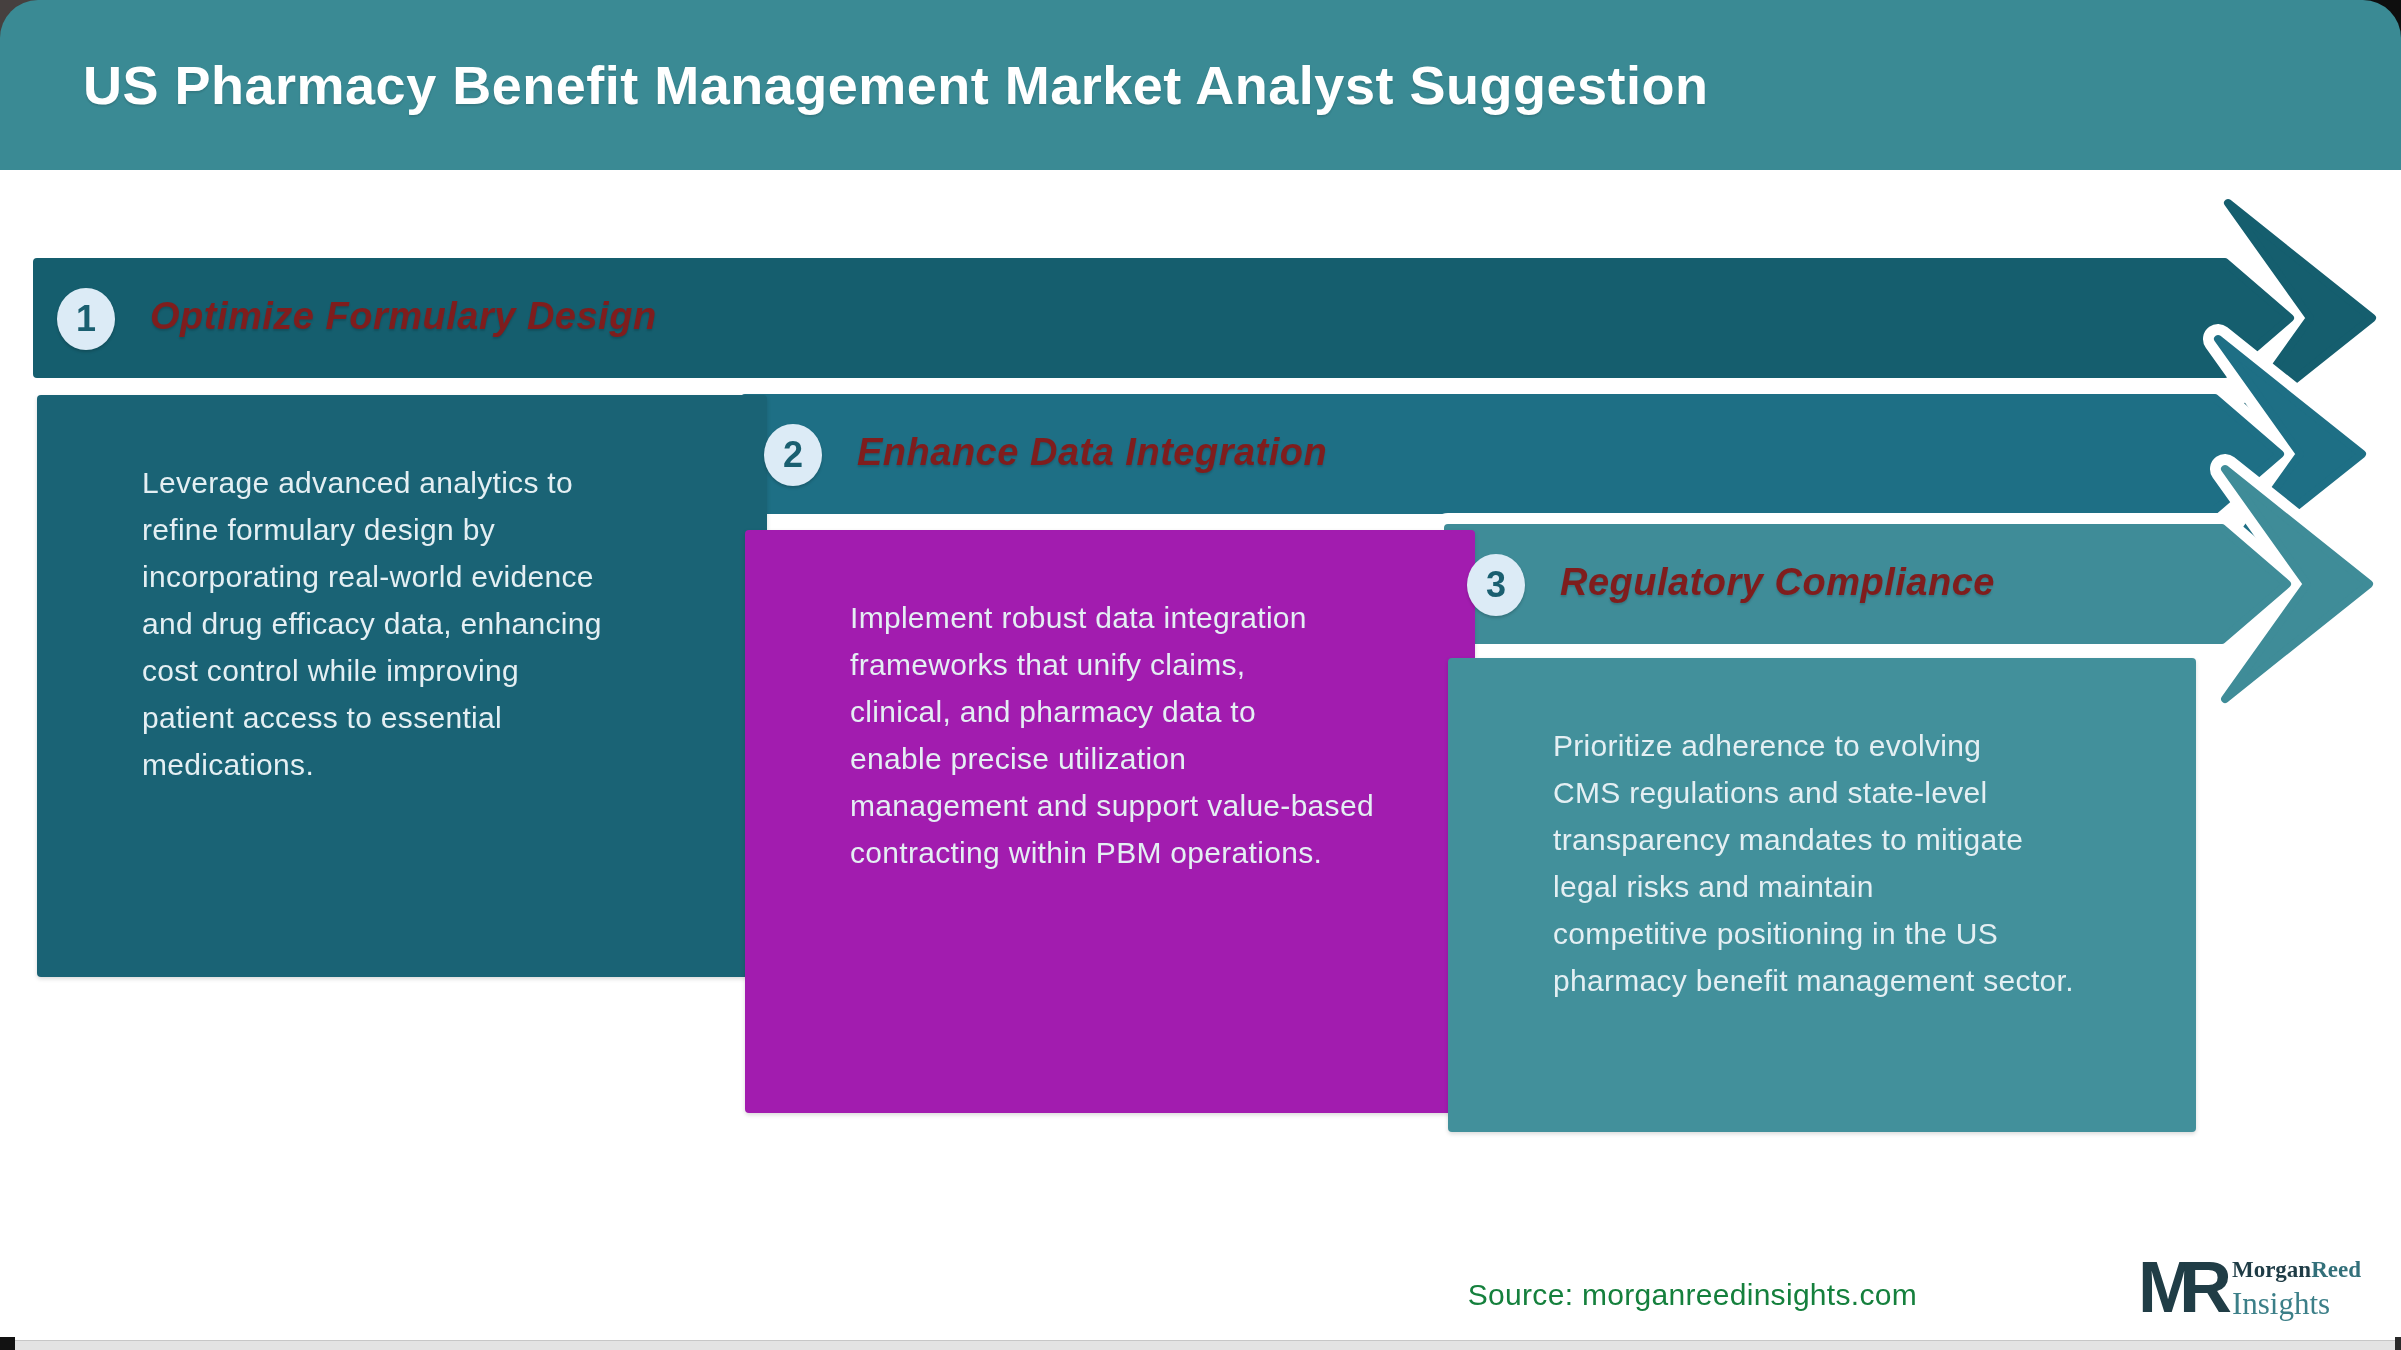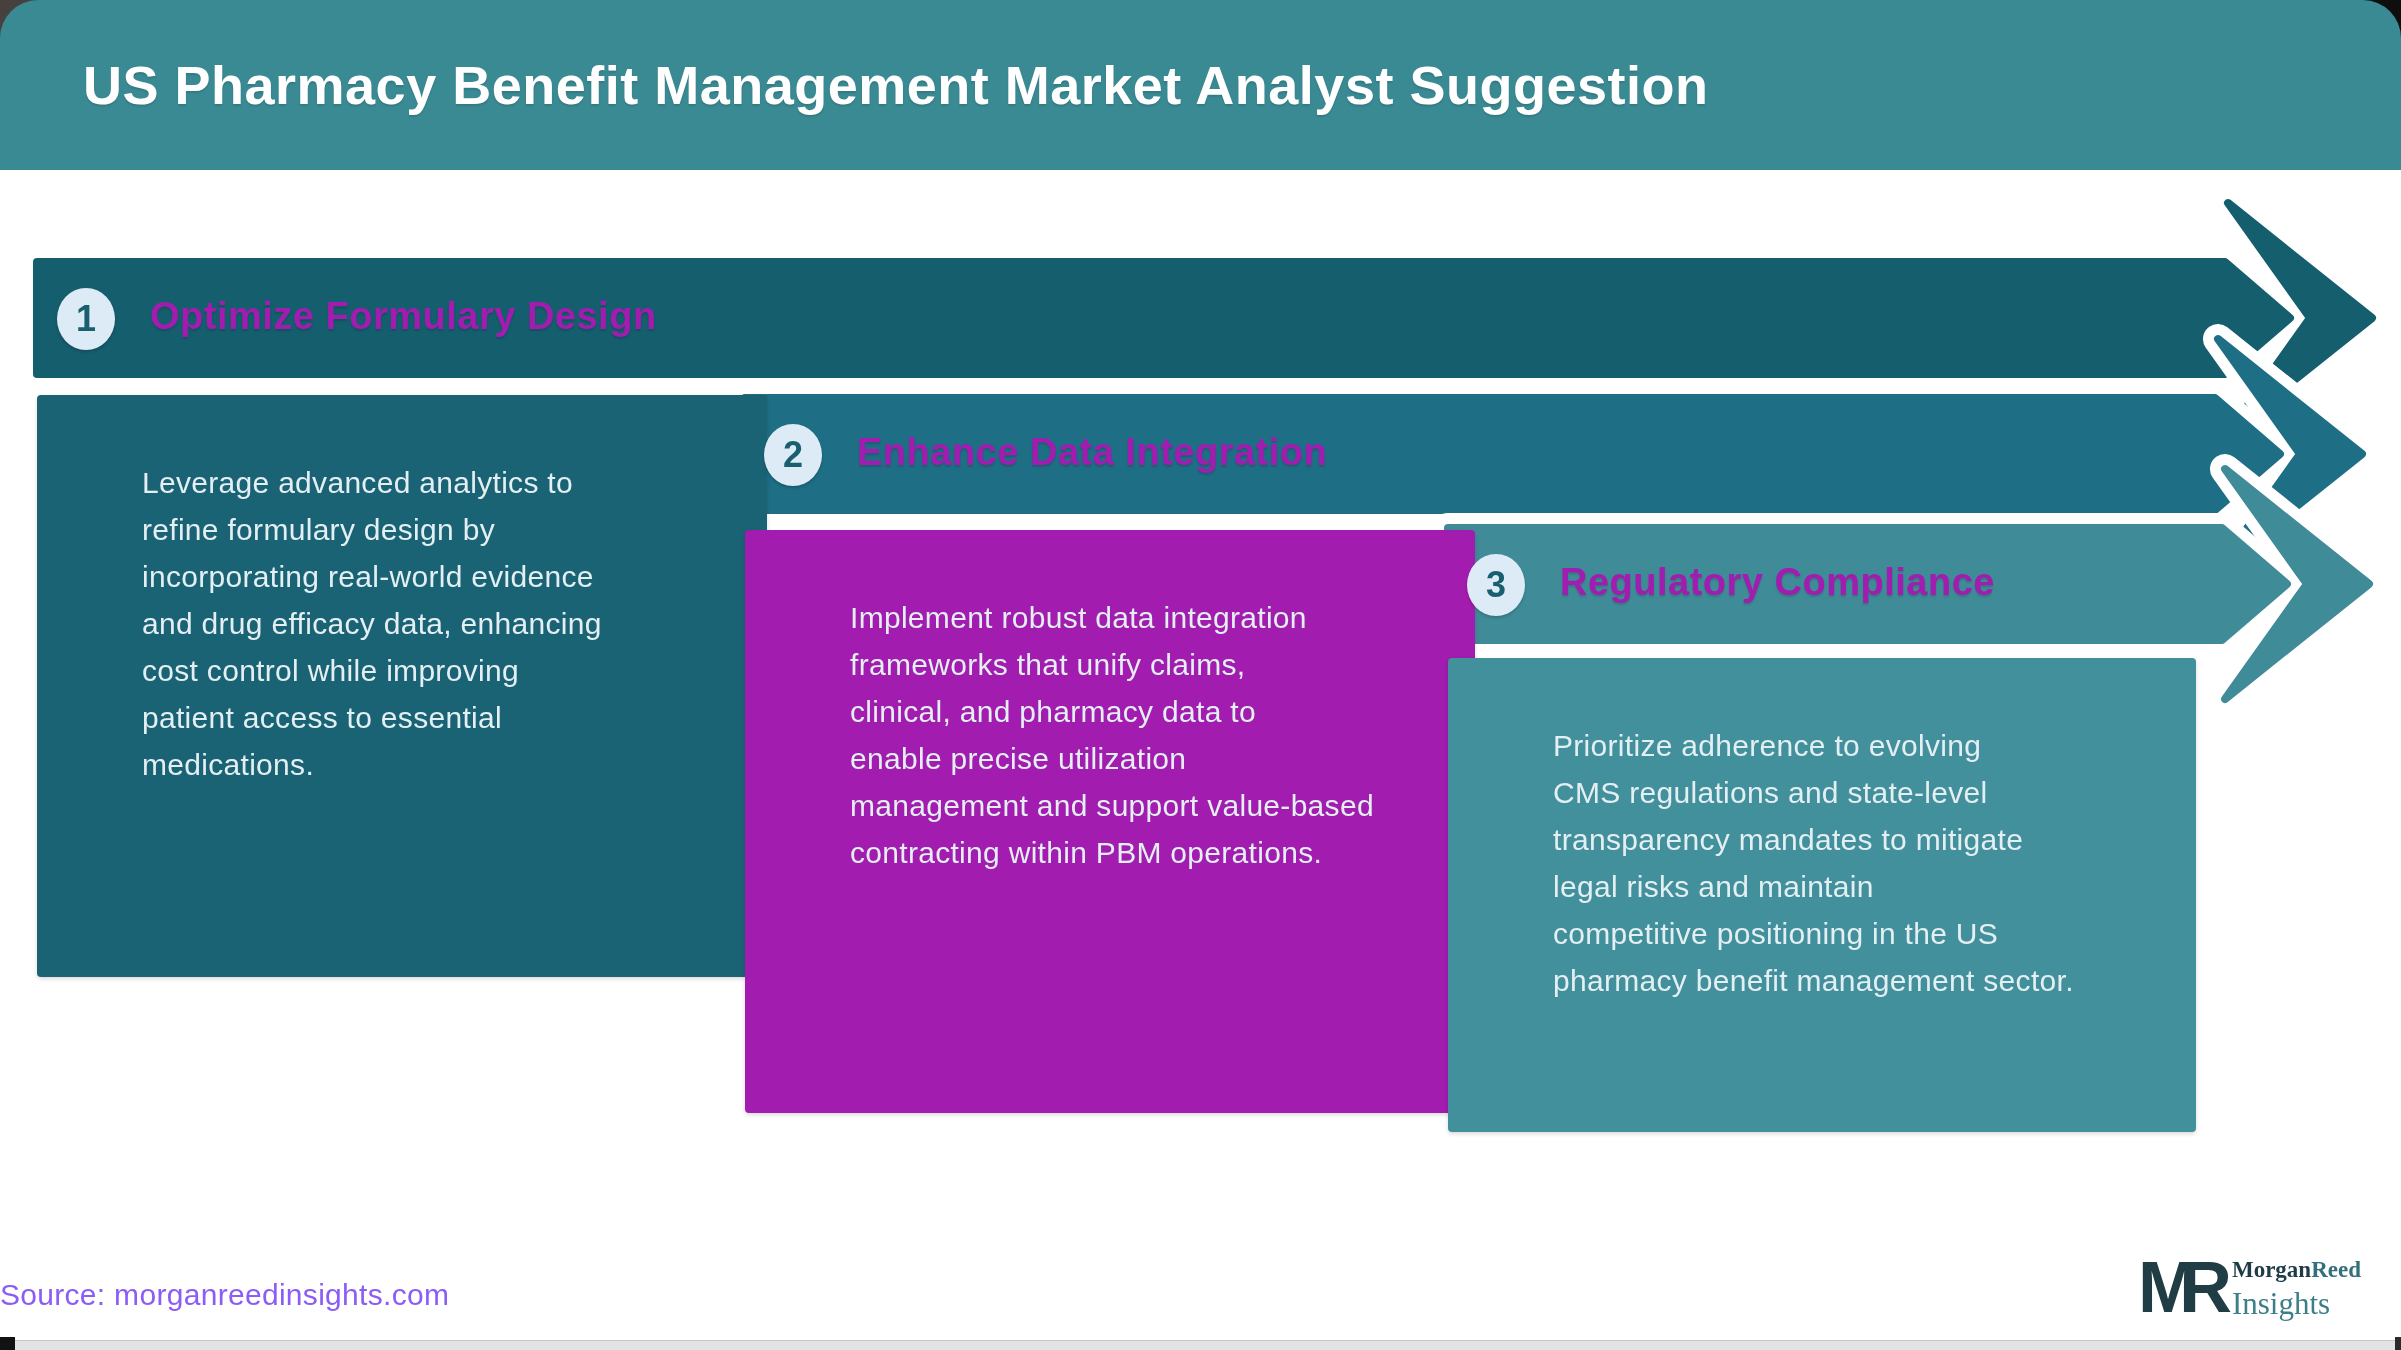--- a/index.html
+++ b/index.html
@@ -26,41 +26,41 @@
 
   .arrows-svg{position:absolute;z-index:2;top:0;left:0;}
 
   .badge{
     position:absolute;z-index:4;width:58px;height:62px;border-radius:50%;
     background:#dcebf6;display:flex;align-items:center;justify-content:center;
     color:#1a5f70;font-size:36px;font-weight:bold;
     box-shadow:0 2px 3px rgba(0,0,0,0.18);
   }
   .bar-label{
-    position:absolute;z-index:4;color:#a21caf;font-size:38px;font-weight:bold;
-    letter-spacing:0.5px;text-shadow:0 2px 2px rgba(0,0,0,0.15);white-space:nowrap;
+    position:absolute;z-index:4;color:#7f1d1d;font-size:38px;font-weight:bold;
+    letter-spacing:0.5px;text-shadow:0 2px 2px rgba(0,0,0,0.15);white-space:nowrap;font-style:italic;
   }
 
   .desc-box{
     position:absolute;z-index:3;border-radius:4px;
     box-shadow:0 2px 4px rgba(0,0,0,0.15);
     padding-left:40px;
   }
   .desc-text{
     color:#e4eff3;font-size:30px;line-height:47px;font-weight:300;
     white-space:pre;padding:64px 0 0 65px;letter-spacing:0.3px;
   }
   .box-1{left:37px;top:395px;width:690px;height:582px;background:#1a6375;}
   .box-2{left:745px;top:530px;width:690px;height:583px;background:#a21caf;}
   .box-3{left:1448px;top:658px;width:708px;height:474px;background:#42909b;}
   .box-2 .desc-text{overflow:visible;}
 
   .source{
     position:absolute;z-index:3;left:0;top:1278px;width:1917px;
-    text-align:left;color:#8b5cf6;font-size:30px;letter-spacing:0.3px;
+    text-align:right;color:#15803d;font-size:30px;letter-spacing:0.3px;
   }
 
   .brand{
     position:absolute;z-index:5;right:40px;top:1252px;
     display:flex;align-items:center;
   }
   .monogram{
     font-family:"Liberation Sans",sans-serif;font-weight:800;font-size:72px;
     color:#203d46;letter-spacing:-18px;padding-right:18px;line-height:70px;
   }

